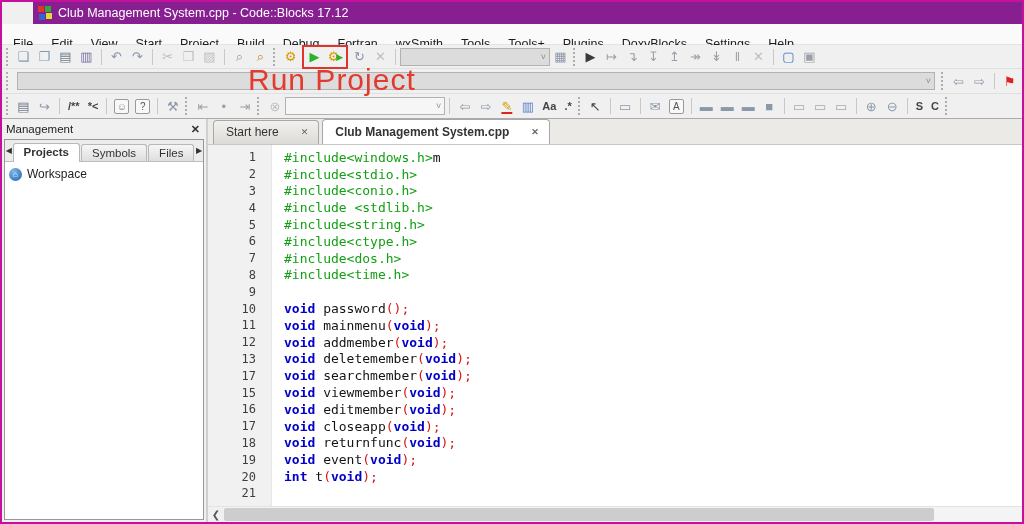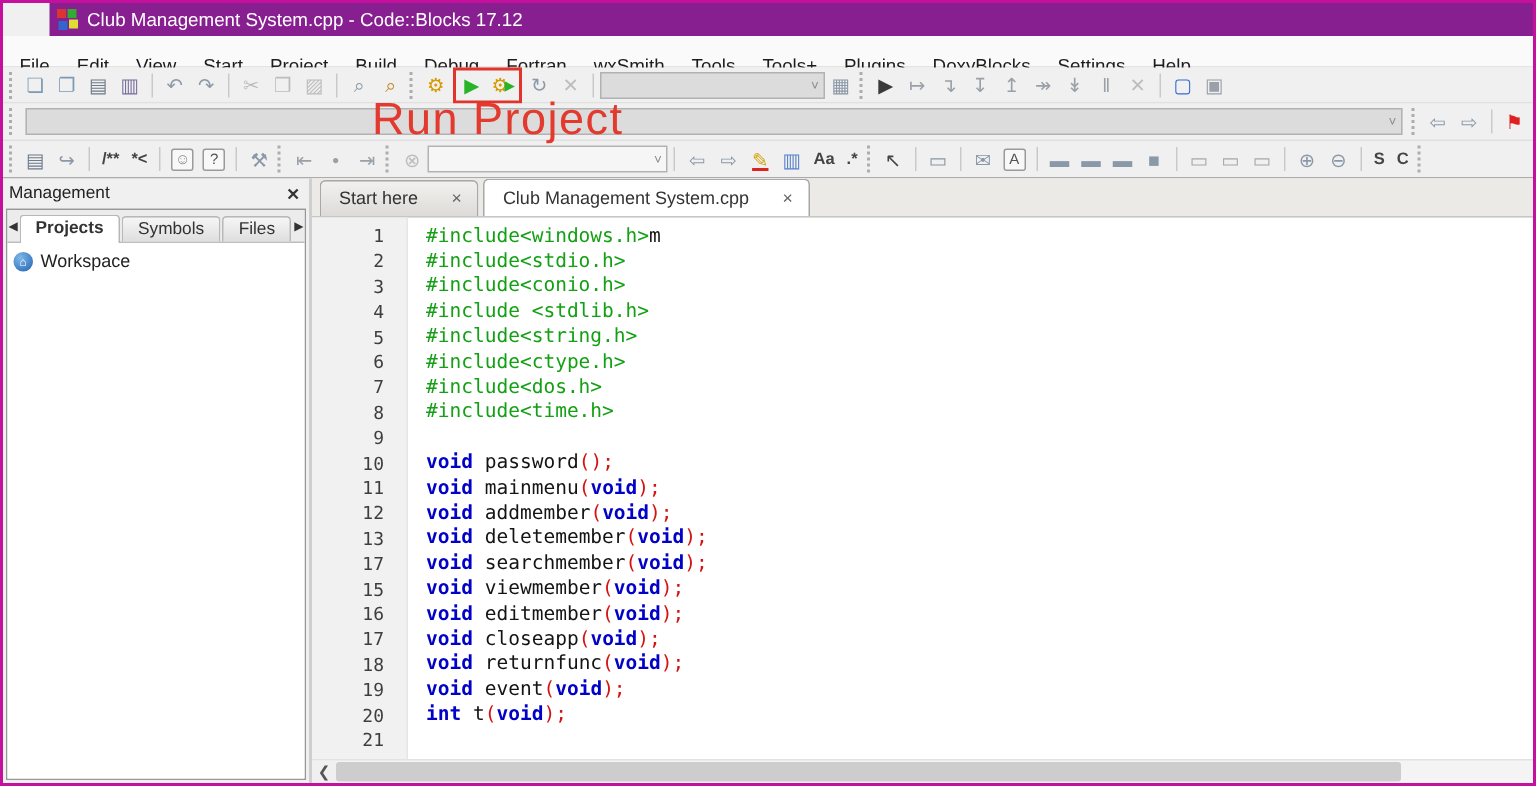--- a/index.html
+++ b/index.html
@@ -55,21 +55,21 @@
   .mgmt-tab { font-size:11.5px; color:#333; padding:2px 10px; border:1px solid #b8b8b8; border-bottom:none; background:linear-gradient(#f6f6f6,#dedede); margin-right:1px; border-radius:3px 3px 0 0; }
   .mgmt-tab.active { background:#fff; font-weight:bold; position:relative; top:1px; padding-bottom:4px; }
   .mgmt-content { flex:1; background:#fff; padding:5px 4px; }
   .tree-item { display:flex; align-items:center; gap:5px; font-size:12px; color:#222; }
   .ws-icon { width:13px; height:13px; border-radius:50%; background:radial-gradient(circle at 35% 30%, #7db9ea, #1f5fb0); display:flex; align-items:center; justify-content:center; color:#fff; font-size:8px; }
 
   
   .editor { flex:1; display:flex; flex-direction:column; background:#fff; min-width:0; }
   .etabs { height:26px; background:#eceae7; display:flex; align-items:flex-end; padding-left:5px; gap:3px; border-bottom:1px solid #c6c6c6; flex:0 0 auto; }
   .etab { display:flex; align-items:center; gap:22px; font-size:12px; color:#333; padding:4px 10px 5px 12px; border:1px solid #a8a8a8; border-bottom:none; border-radius:4px 4px 0 0; background:linear-gradient(#f2f1ef,#dddbd8); }
-  .etab.active { background:#fff; font-weight:normal; padding-top:5px; }
+  .etab.active { background:#fff; font-weight:bold; padding-top:5px; }
   .etab-close { font-size:9px; color:#666; }
 
   .code-wrap { flex:1; position:relative; min-height:0; display:flex; flex-direction:column; }
   .gutter-bg { position:absolute; left:0; top:0; bottom:16px; width:64px; background:#f1f1f1; border-right:1px solid #e6e6e6; }
   .code-lines { flex:1; padding-top:4px; position:relative; overflow:hidden; font-family:"DejaVu Sans Mono", monospace; }
   .code-line { display:flex; height:16.8px; align-items:center; }
   .ln { width:64px; flex:0 0 auto; text-align:right; padding-right:16px; font-size:12px; color:#3e3e3e; z-index:1; }
   .fold { width:12px; flex:0 0 auto; }
   .cseg { font-size:13px; white-space:pre; }
   .pp { color:#14a014; }

